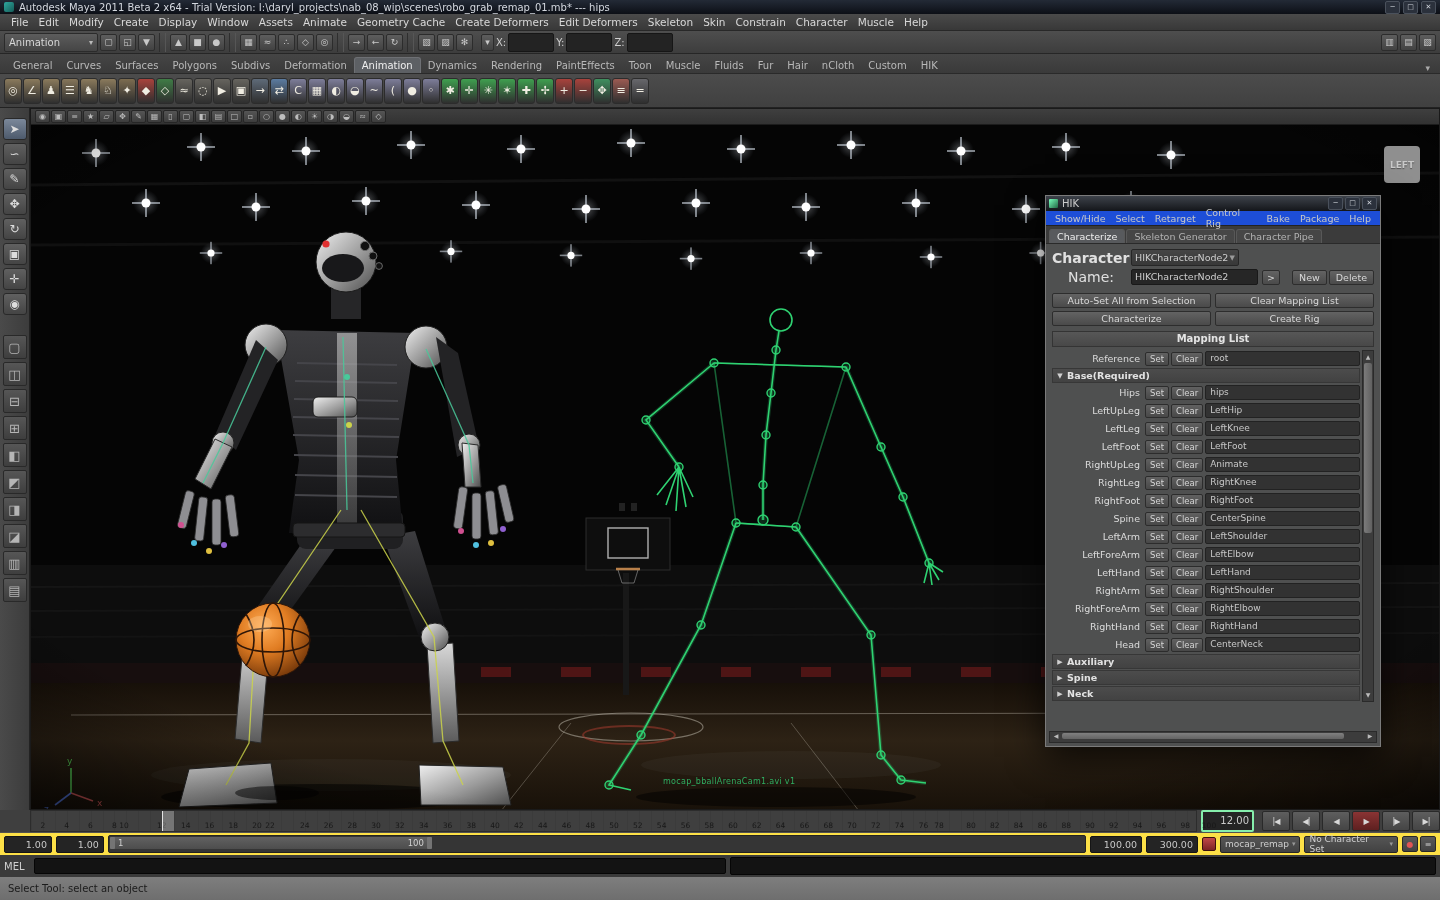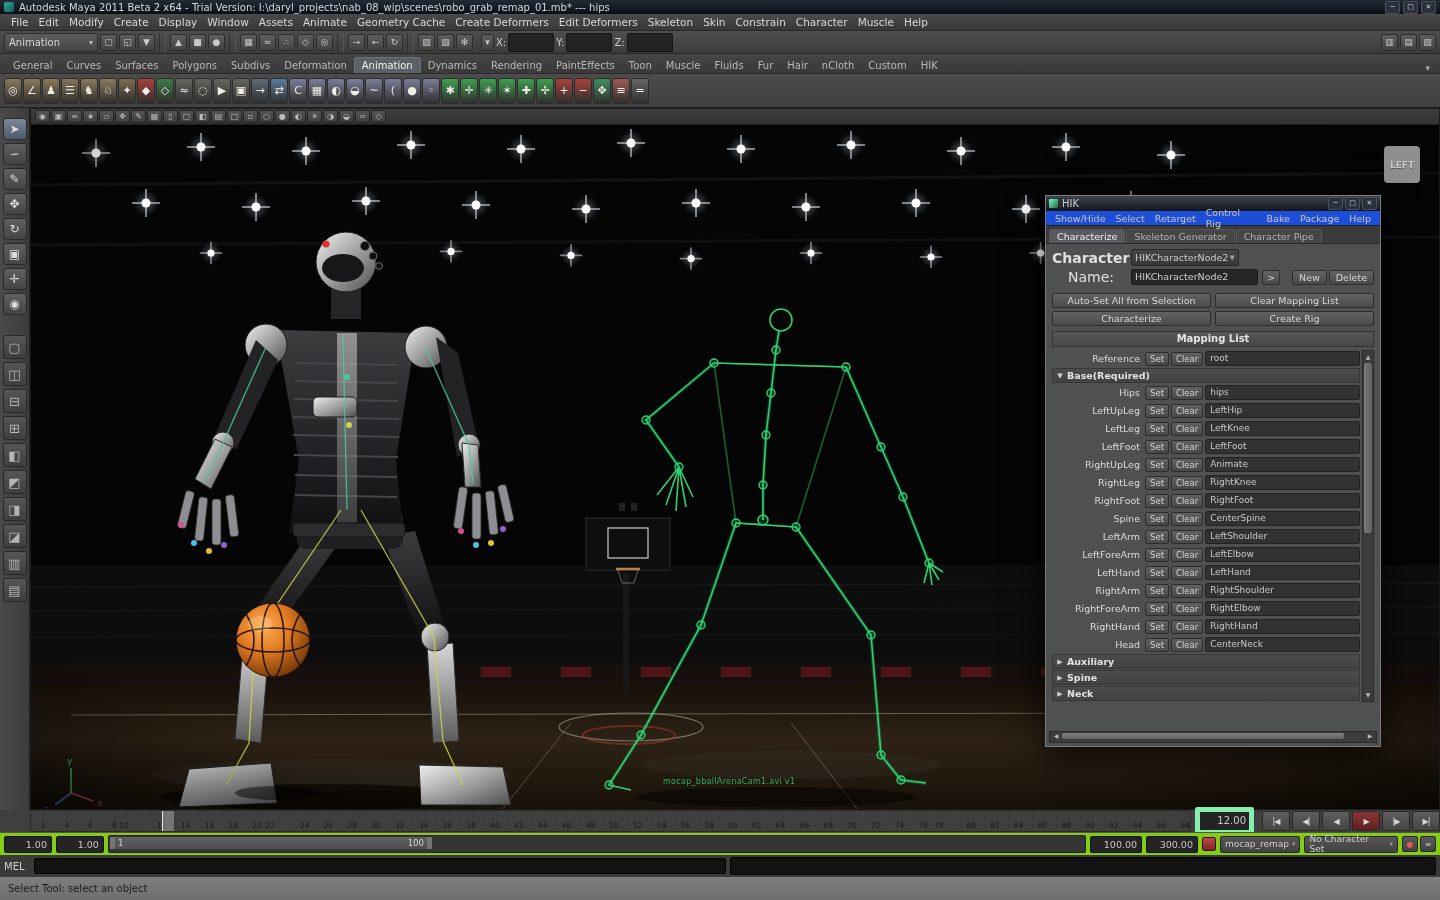--- a/index.html
+++ b/index.html
@@ -87,27 +87,27 @@
   #vscroll .sb-arr{position:absolute;left:0;width:10px;height:10px;color:#bbb;font-size:6px;text-align:center;line-height:10px;}
   #hscroll{position:absolute;left:3px;right:3px;bottom:3px;height:10px;background:#3c3c3c;border:1px solid #2a2a2a;}
   #hscroll .thumb{position:absolute;left:12px;top:1px;width:282px;height:6px;background:linear-gradient(#808080,#646464);border-radius:2px;}
   #hscroll .sb-arr{position:absolute;top:0;width:10px;height:8px;color:#bbb;font-size:6px;text-align:center;line-height:8px;}
 
   
   #timeslider{top:810px;height:22px;background:#3f3f3f;display:flex;align-items:center;}
   #ruler{position:relative;width:1180px;height:22px;margin-left:30px;background:linear-gradient(#535353,#474747);border:1px solid #2c2c2c;box-sizing:border-box;background-image:repeating-linear-gradient(90deg,#3b3b3b 0 1px,transparent 1px 11.92px);}
   .tick-label{position:absolute;bottom:1px;font-size:7.5px;color:#181818;transform:translateX(-50%);}
   #current-frame{position:absolute;top:0;height:20px;width:11px;background:rgba(205,205,205,.38);border-left:1px solid #e4e4e4;}
-  #current-time-field{width:44px;height:18px;margin-left:4px;background:#242424;border:5px solid #86efac;border-radius:2px;color:#ccc;font-size:10px;text-align:right;line-height:18px;padding:0 3px;}
+  #current-time-field{width:44px;height:18px;margin-left:4px;background:#242424;border:2px solid #86efac;border-radius:2px;color:#ccc;font-size:10px;text-align:right;line-height:18px;padding:0 3px;}
   #playback{display:flex;gap:2px;margin-left:8px;}
   .pb-btn{width:26px;height:18px;background:linear-gradient(#5e5e5e,#454545);border:1px solid #292929;border-radius:2px;color:#d8d8d8;font-size:8px;display:flex;align-items:center;justify-content:center;letter-spacing:-1px;}
   .pb-btn.accent{background:linear-gradient(#8a3434,#5e2020);}
 
   
-  #rangeslider{top:832px;height:23px;background:#84cc16;border-top:1px solid #515151;display:flex;align-items:center;gap:4px;padding:2px 4px;box-sizing:border-box;}
+  #rangeslider{top:832px;height:23px;background:#fde047;border-top:1px solid #515151;display:flex;align-items:center;gap:4px;padding:2px 4px;box-sizing:border-box;}
   .rfield{height:15px;background:#242424;border:1px solid #151515;border-radius:2px;color:#c8c8c8;font-size:9.5px;line-height:15px;text-align:right;padding:0 4px;box-sizing:content-box;}
   #range-track{position:relative;width:978px;height:16px;background:#353535;border:1px solid #222;border-radius:2px;}
   #range-bar{position:absolute;left:1px;top:1px;width:322px;height:12px;background:linear-gradient(#616161,#4d4d4d);border-radius:2px;display:flex;align-items:center;justify-content:space-between;padding:0 4px;box-sizing:border-box;}
   #range-bar .h{position:absolute;top:0;width:5px;height:12px;background:#747474;border-radius:1px;}
   #range-bar span{color:#d2d2d2;font-size:8.5px;}
   .mini-menu{height:15px;background:linear-gradient(#555,#424242);border:1px solid #262626;border-radius:2px;color:#cfcfcf;font-size:9px;display:flex;align-items:center;padding:0 4px;gap:3px;}
   .mini-menu .arr{font-size:7px;color:#999;}
   #anim-layer-ico{width:12px;height:12px;background:linear-gradient(#c14848,#7c2424);border:1px solid #3a0f0f;border-radius:2px;}
   .tiny-icon{width:14px;height:14px;background:linear-gradient(#5a5a5a,#424242);border:1px solid #282828;border-radius:2px;color:#ccc;font-size:8px;display:flex;align-items:center;justify-content:center;}
   .tiny-icon.red{color:#e05555;}

